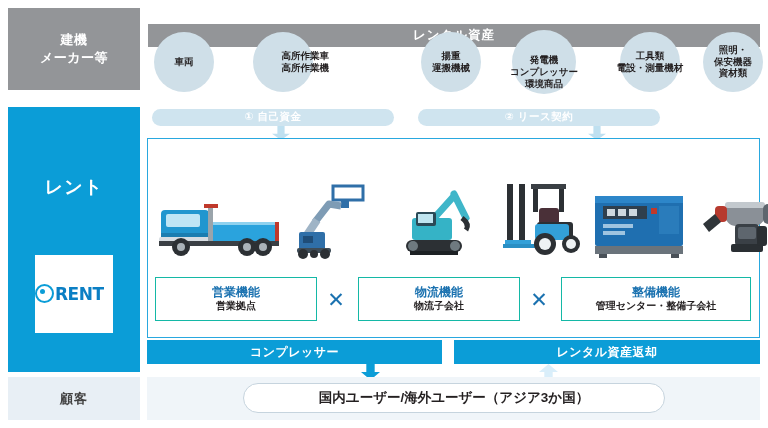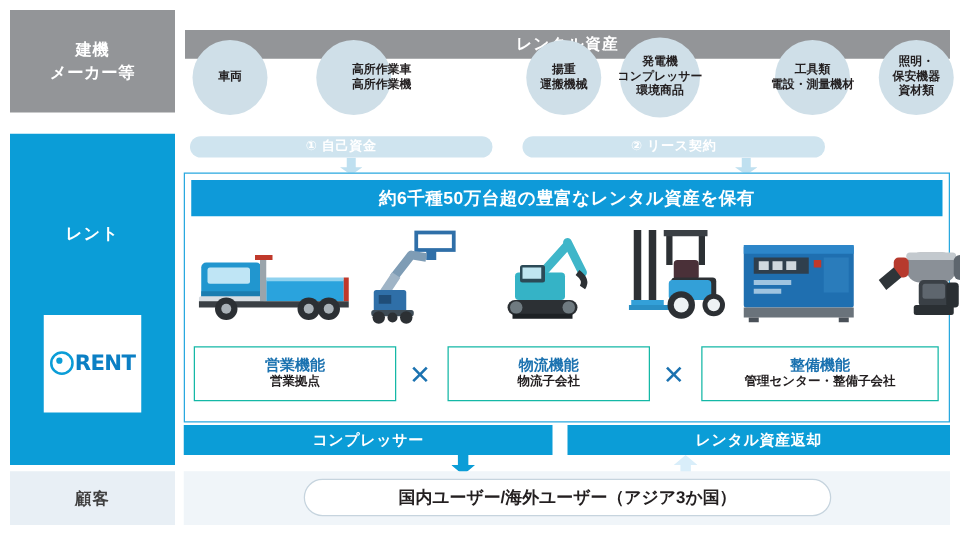--- a/index.html
+++ b/index.html
@@ -22,27 +22,27 @@
     background:#939598;color:#ffffff;
     font-size:13px;font-weight:bold;line-height:1.35;
     letter-spacing:.5px;
   }
   .rent-col{
     left:8px;top:107px;width:132px;height:265px;
     background:#0b9dd7;color:#ffffff;
     flex-direction:column;
   }
   .rent-col .rent-label{
-    font-size:13px;font-weight:bold;letter-spacing:1px;
+    font-size:18px;font-weight:bold;letter-spacing:1px;
     margin-top:28px;
   }
   .rent-logo{
     margin-top:56px;
     width:78px;height:78px;background:#ffffff;
-    display:flex;align-items:center;justify-content:center;
+    display:flex;align-items:center;justify-content:flex-start;
   }
   .rent-logo .logo-inner{display:flex;align-items:center;gap:1px;}
   .rent-logo .logo-mark{
     width:15px;height:15px;border-radius:50%;
     background:#ffffff;border:2px solid #0b9dd7;
     position:relative;flex:none;
   }
   .rent-logo .logo-mark:after{
     content:"";position:absolute;left:3px;top:3px;
     width:5px;height:5px;border-radius:50%;background:#0b9dd7;
@@ -200,21 +200,21 @@
       <div class="cat" style="left: 89px; width: 92px; justify-content: flex-end;">
         <div class="bubble" style="width: 60px; height: 60px;"></div>
         <div class="cat-text">高所作業車
 高所作業機</div>
       </div>
       <div class="cat" style="left: 264px; width: 78px;">
         <div class="bubble" style="width: 60px; height: 60px;"></div>
         <div class="cat-text">揚重
 運搬機械</div>
       </div>
-      <div class="cat" style="left: 328px; width: 104px;">
+      <div class="cat" style="left: 344px; width: 104px; align-items: flex-end;">
         <div class="bubble" style="width: 64px; height: 64px;"></div>
         <div class="cat-text">発電機
 コンプレッサー
 環境商品</div>
       </div>
       <div class="cat" style="left: 450px; width: 104px;">
         <div class="bubble" style="width: 60px; height: 60px;"></div>
         <div class="cat-text">工具類
 電設・測量機材</div>
       </div>
@@ -230,23 +230,20 @@
     <span class="pill-text">① 自己資金</span>
   </div>
   <div class="abs ctr pill p2">
     <span class="pill-text">② リース契約</span>
   </div>
   <div class="abs darrow a1"></div>
   <div class="abs darrow a2"></div>
 
   <div class="abs main-outline"></div>
 
-  <div class="abs ctr headline">
-    <span>約6千種50万台超の豊富なレンタル資産を保有</span>
-  </div>
 
   <div class="abs photos">
 
     <svg class="ph" style="left:6px;bottom:16px" width="122" height="58" viewBox="0 0 122 58">
       <rect x="54" y="24" width="62" height="17" fill="#2aa3dd"></rect>
       <rect x="54" y="22" width="62" height="3" fill="#8fd2ef"></rect>
       <rect x="2" y="10" width="48" height="31" rx="4" fill="#2196cf"></rect>
       <rect x="7" y="14" width="34" height="13" rx="2" fill="#bfe5f5"></rect>
       <rect x="2" y="33" width="48" height="8" fill="#1b7db0"></rect>
       <rect x="0" y="37" width="52" height="5" rx="2" fill="#d7dde2"></rect>

